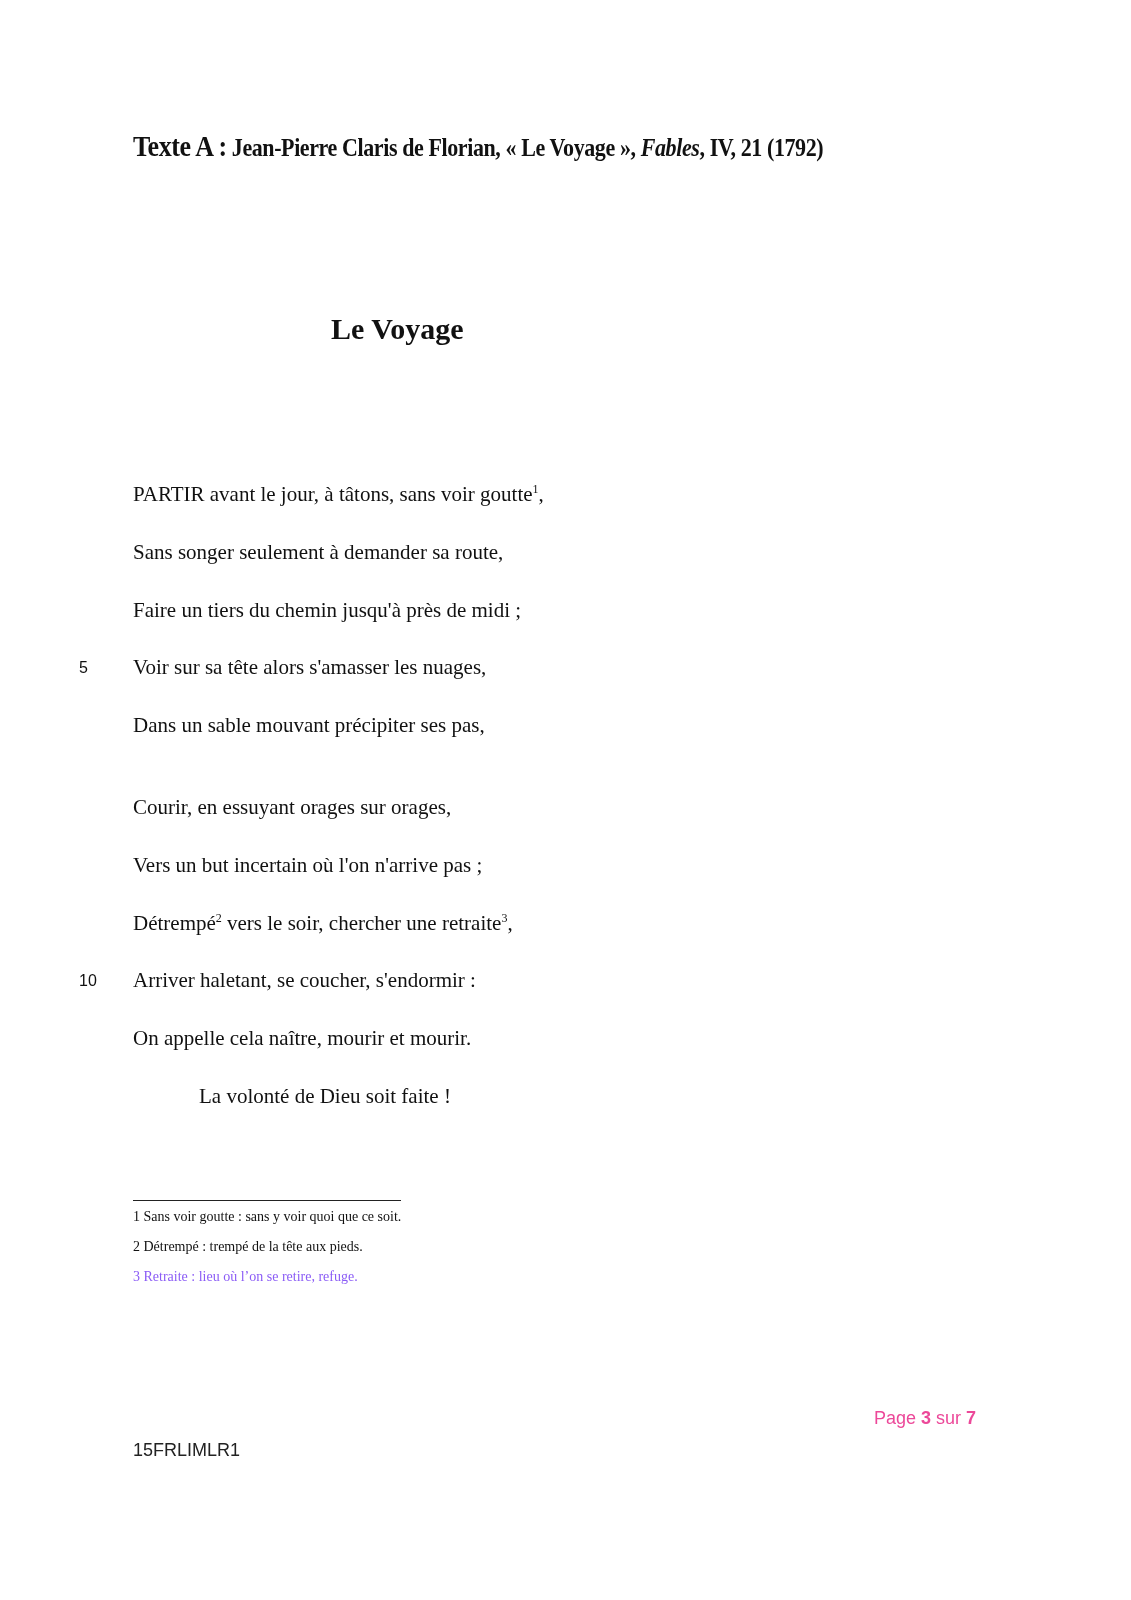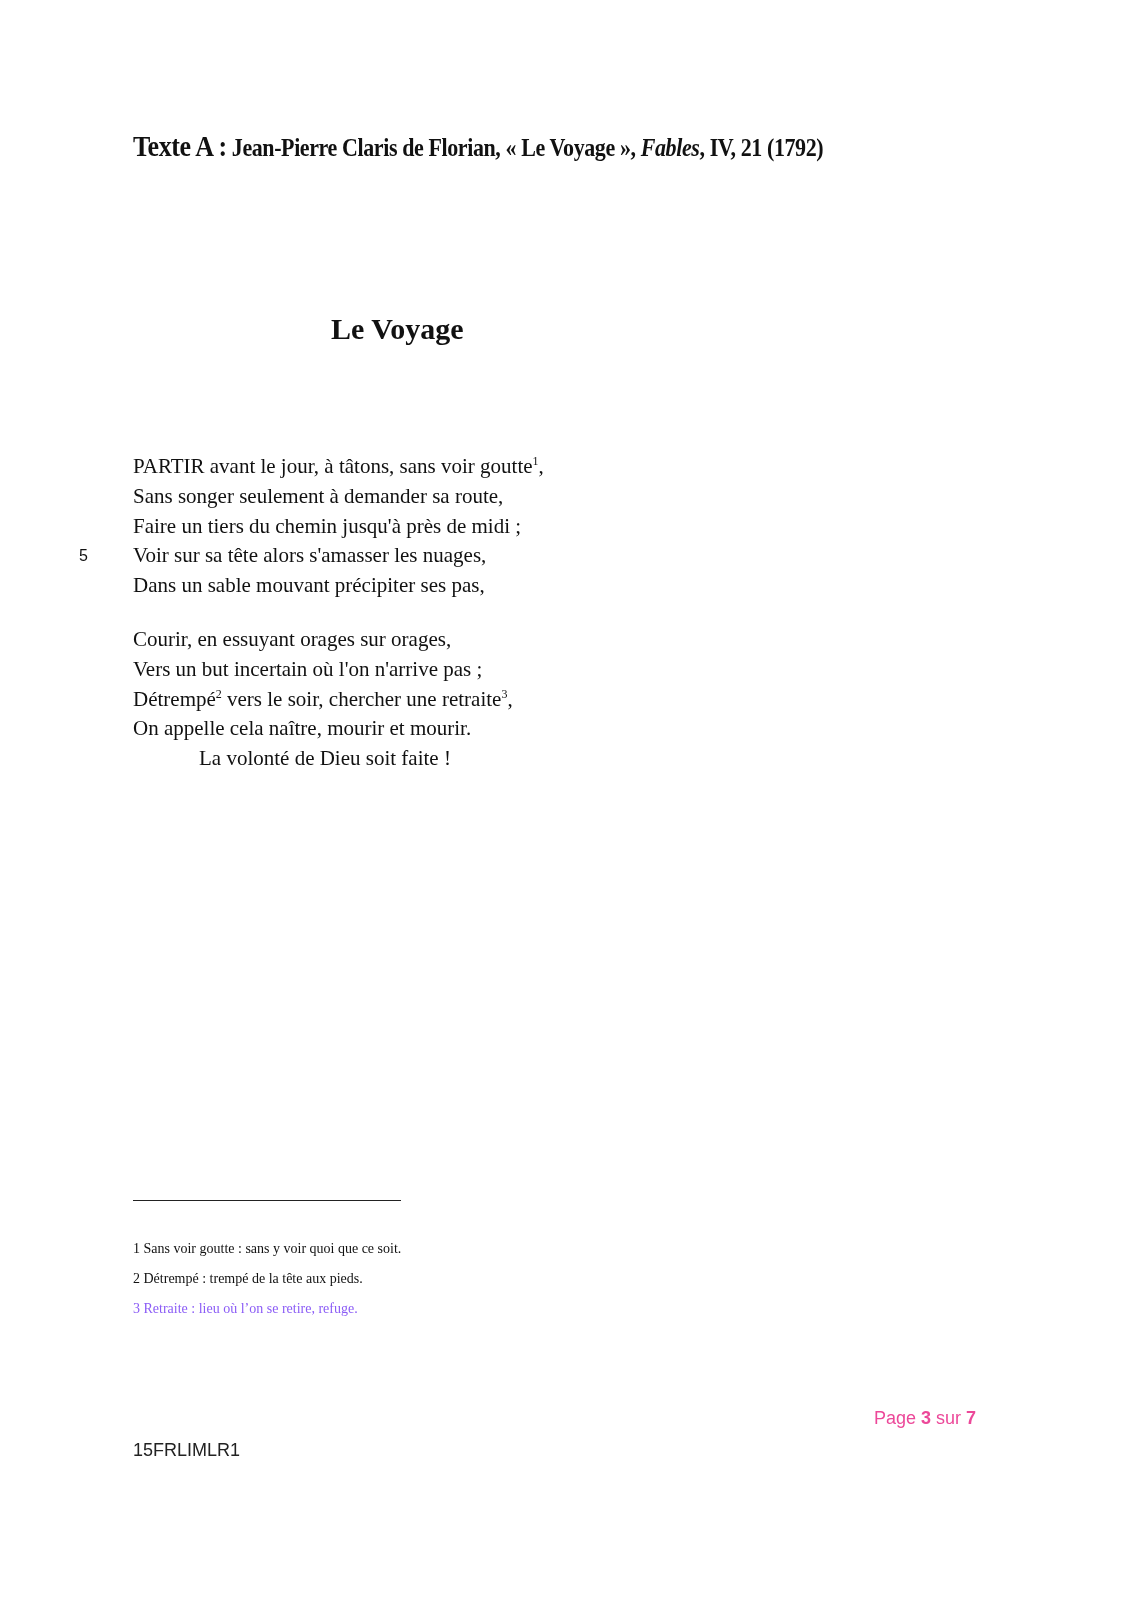--- a/index.html
+++ b/index.html
@@ -48,20 +48,21 @@
       left: 0;
       top: 452px;
       width: 800px;
     }
     .verse {
       position: relative;
       height: 29.8px;
       line-height: 29.8px;
       font-size: 21px;
       white-space: nowrap;
+      margin-top: 28px;
     }
     .verse .line-no {
       position: absolute;
       left: 79px;
       width: 30px;
       font-family: "Liberation Sans", sans-serif;
       font-size: 16px;
       text-align: left;
     }
     .verse .text {
@@ -84,21 +85,20 @@
       left: 133px;
       top: 1200px;
       width: 268px;
       height: 0;
       border-top: 1.5px solid #222222;
     }
     .footnotes {
       position: absolute;
       left: 133px;
       top: 1207px;
-      margin-top: 32px;
     }
     .footnote {
       font-size: 14px;
       line-height: 20px;
       height: 30px;
       white-space: nowrap;
     }
     .footnote.faded {
       color: #8b5cf6;
     }
@@ -169,20 +169,24 @@
     </div>
     <div class="verse">
       <span class="line-no"></span>
       <span class="text">Vers un but incertain où l'on n'arrive pas ;</span>
     </div>
     <div class="verse">
       <span class="line-no"></span>
       <span class="text"><span>Détrempé</span><sup>2</sup><span> vers le soir, chercher une retraite</span><sup>3</sup><span>,</span></span>
     </div>
     <div class="verse">
+      <span class="line-no">10</span>
+      <span class="text">Arriver haletant, se coucher, s'endormir :</span>
+    </div>
+    <div class="verse">
       <span class="line-no"></span>
       <span class="text">On appelle cela naître, mourir et mourir.</span>
     </div>
     <div class="verse">
       <span class="line-no"></span>
       <span class="text indented">La volonté de Dieu soit faite !</span>
     </div>
   </div>
 </div>
 

